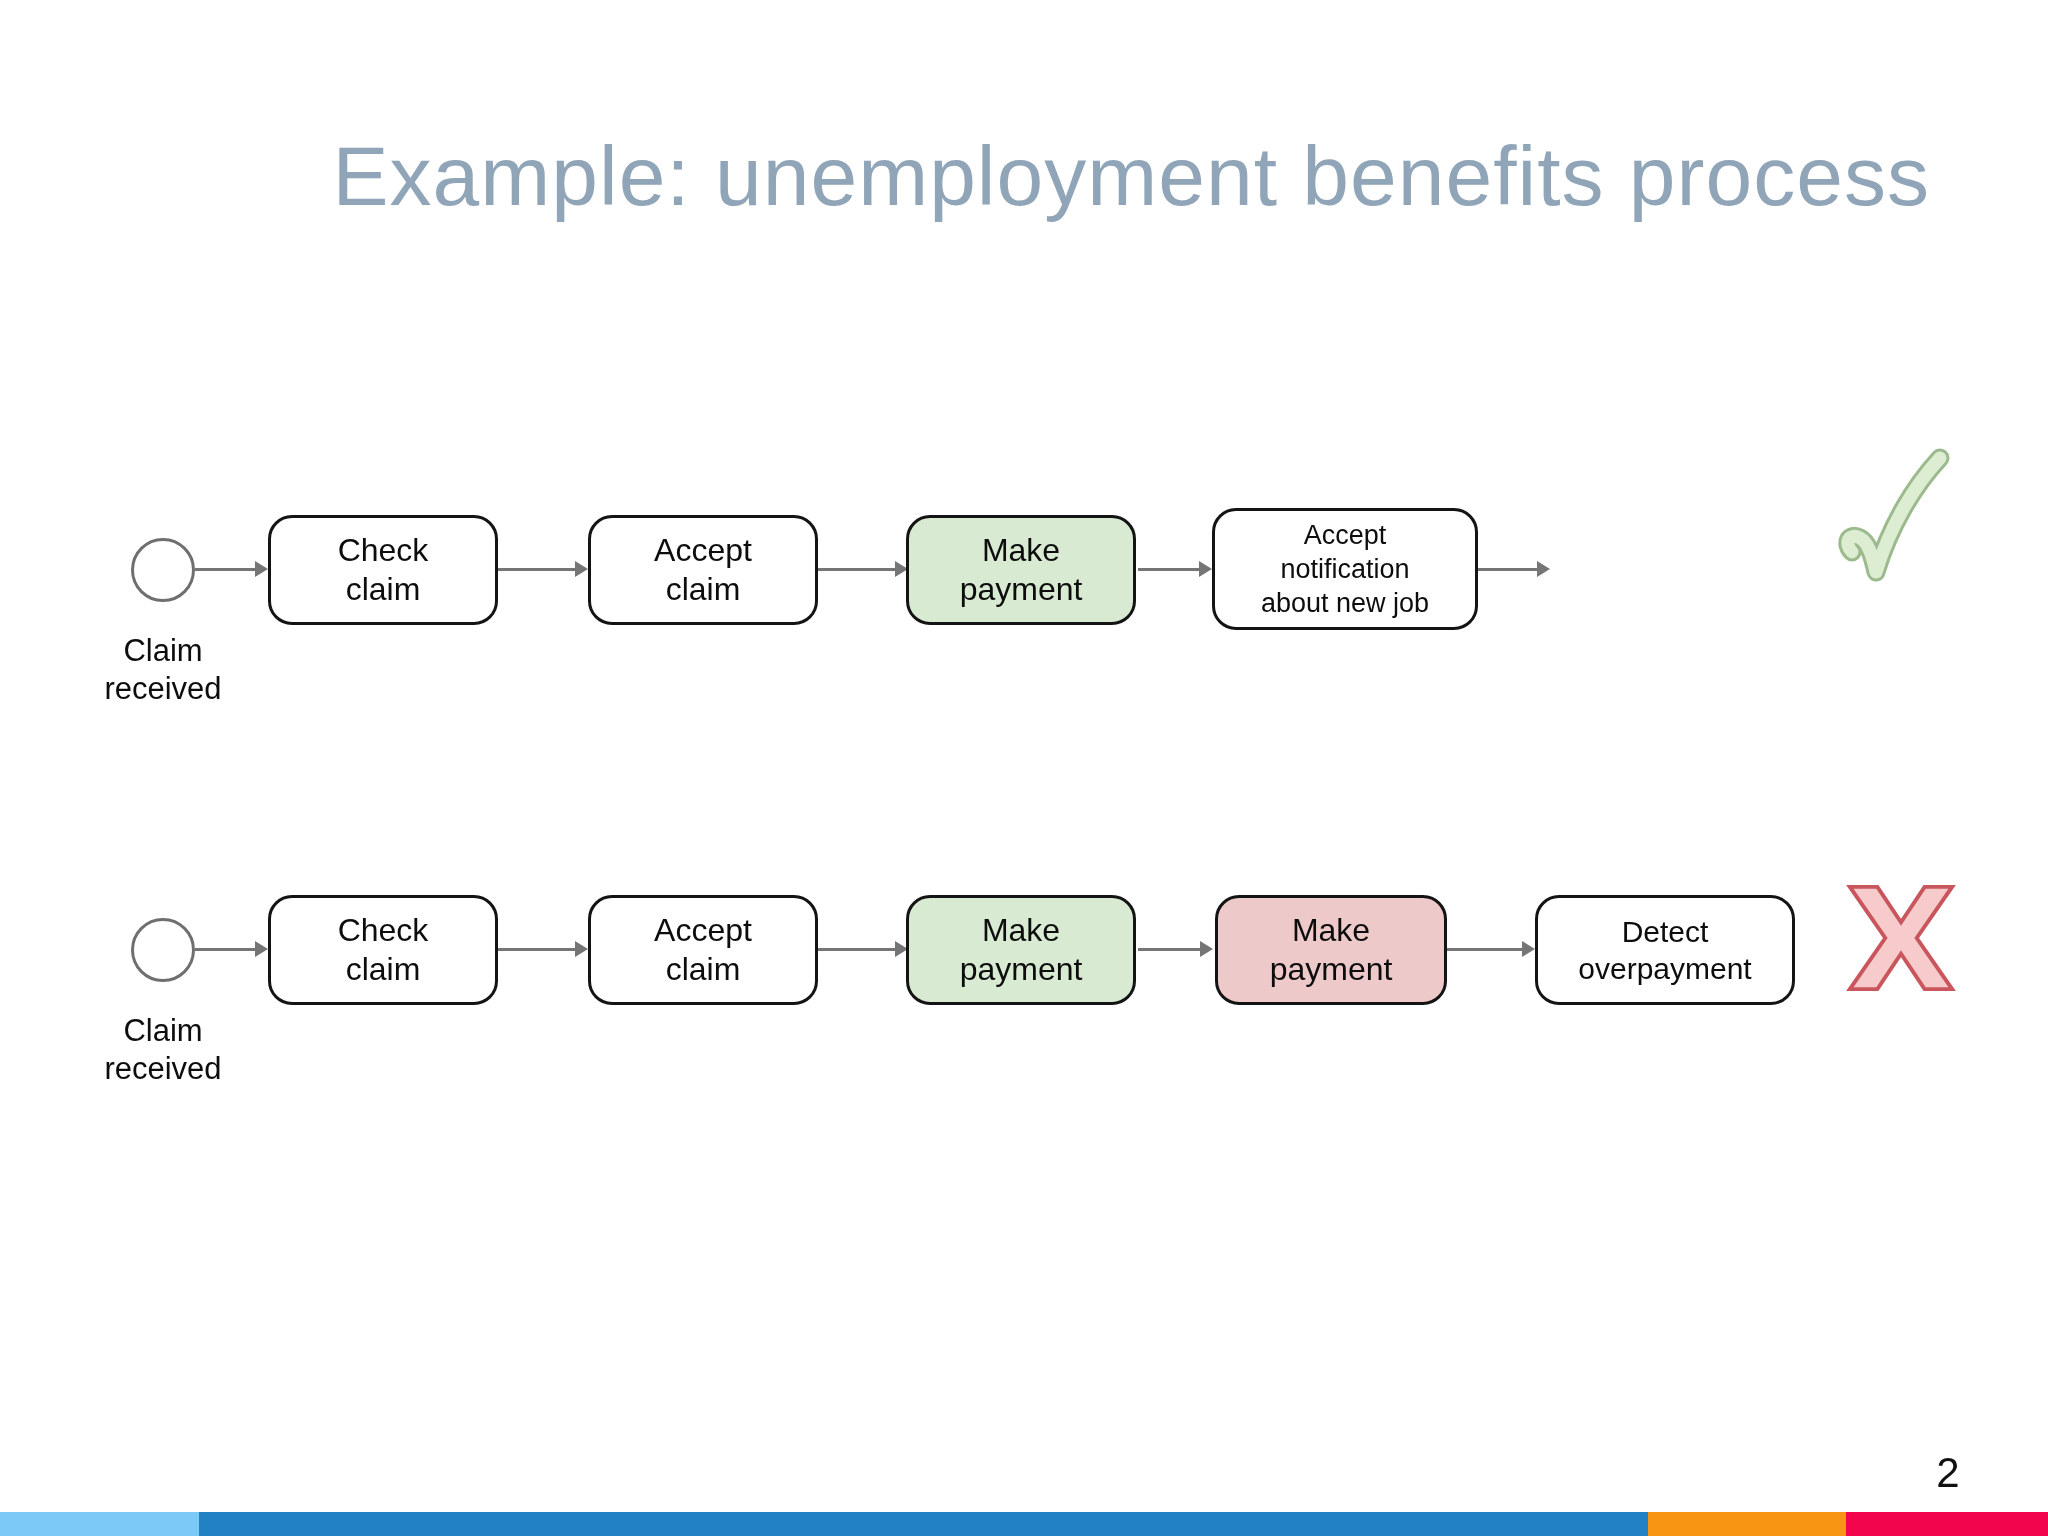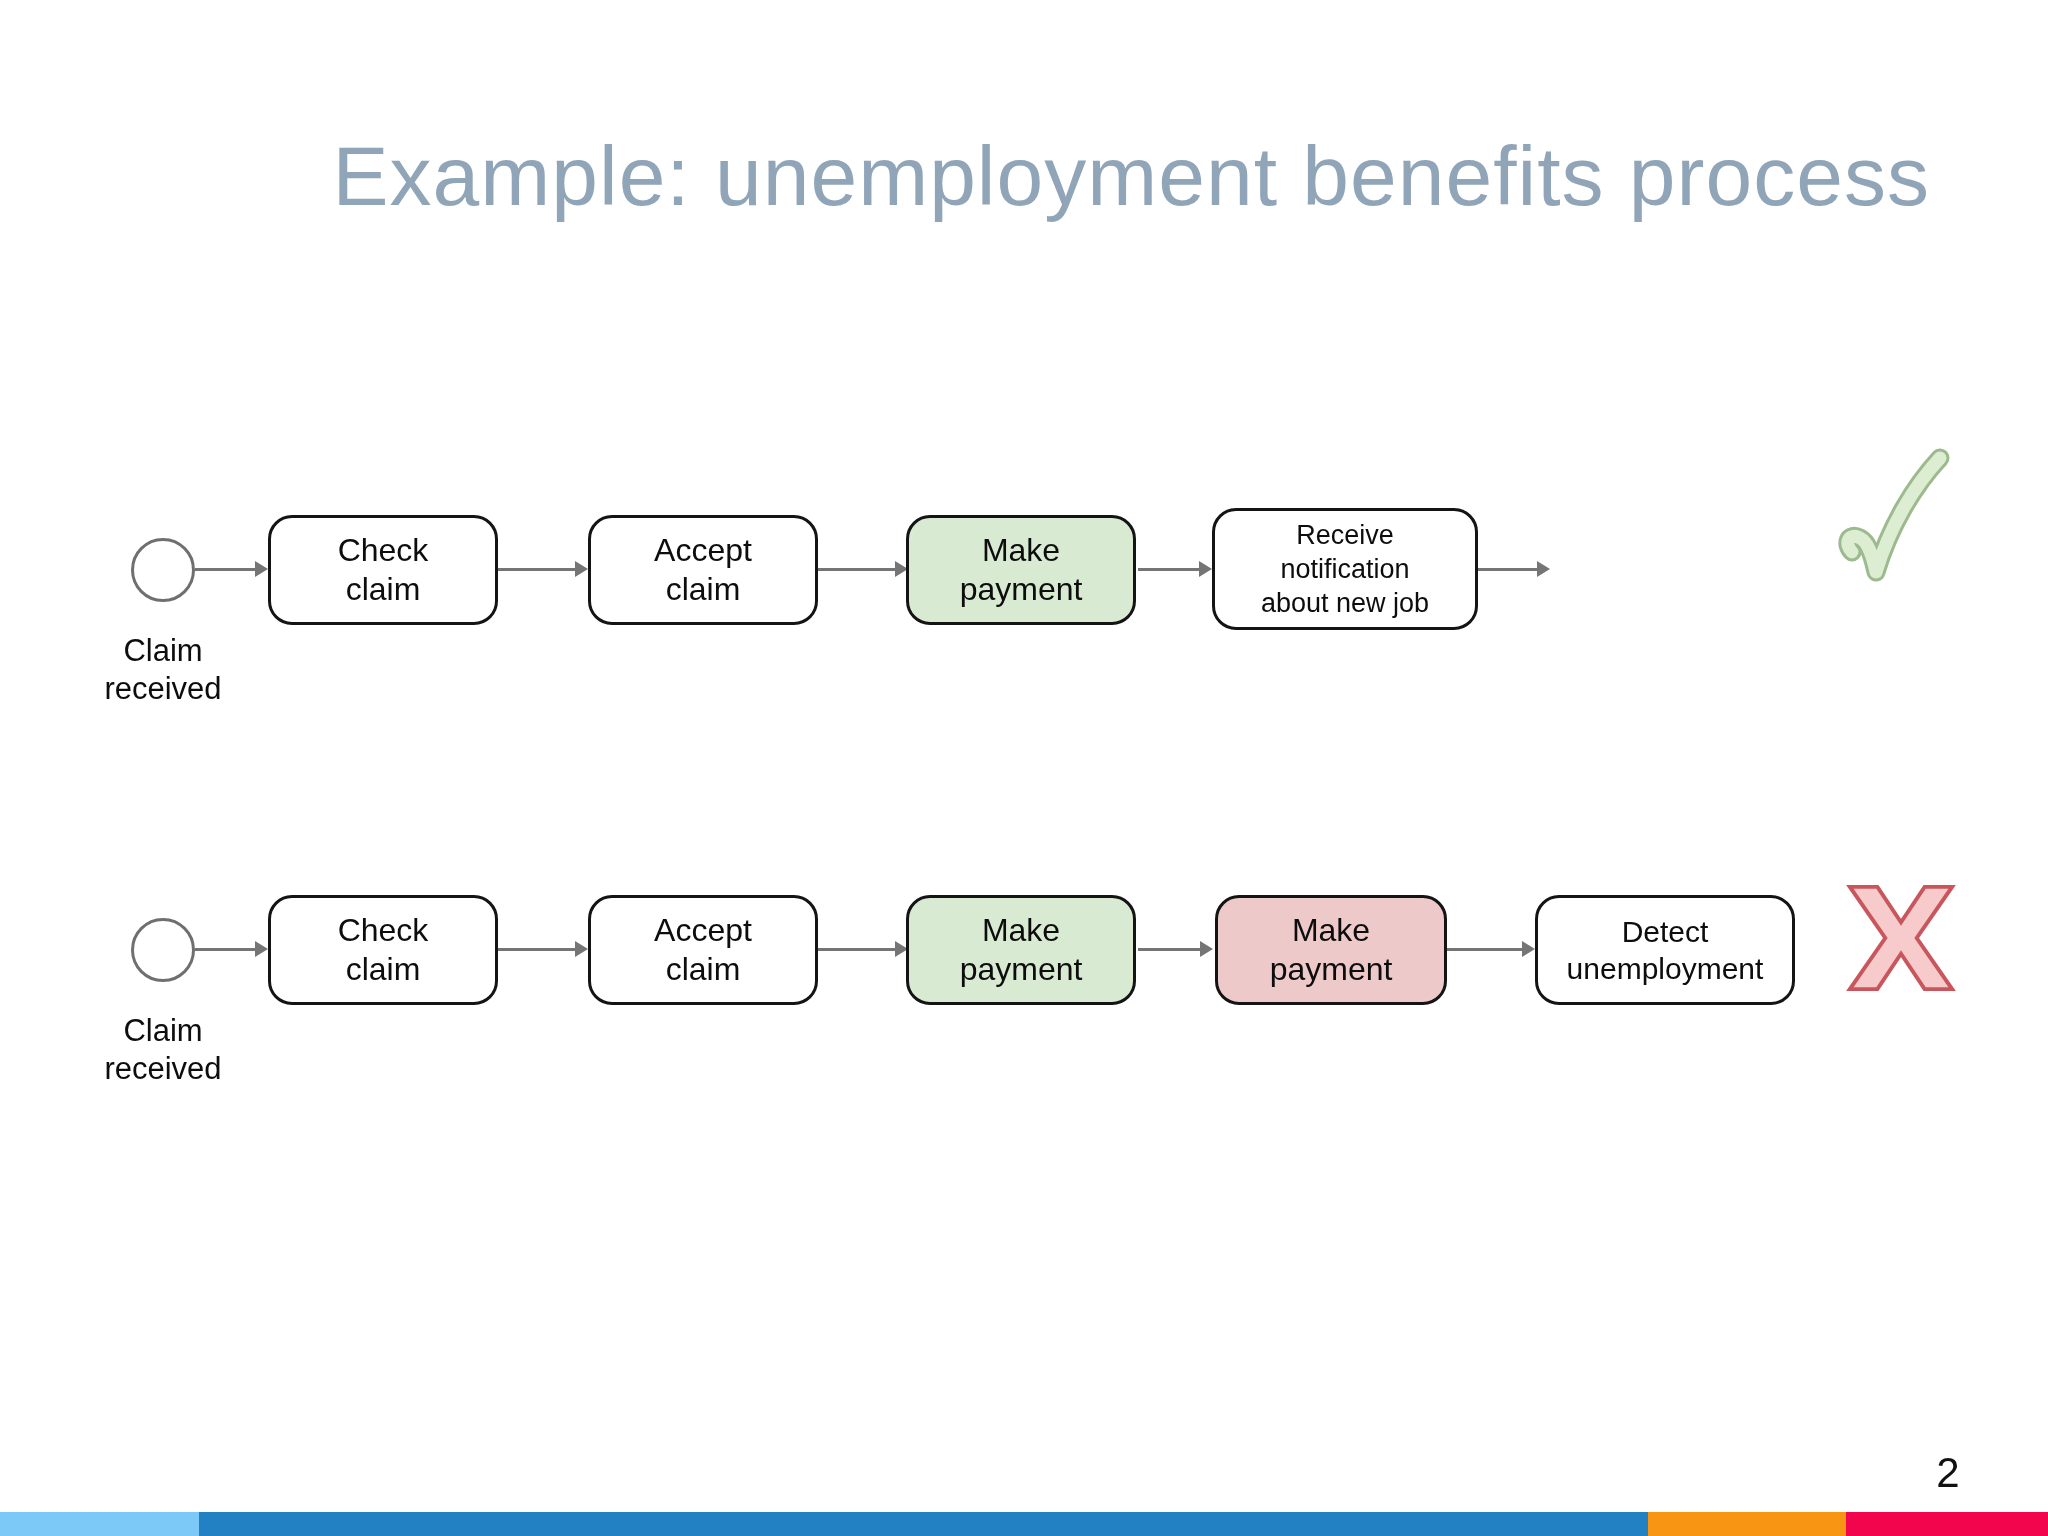--- a/index.html
+++ b/index.html
@@ -76,21 +76,21 @@
       <span>Accept claim</span>
     </div>
 
   <div class="arrow" style="left:818px;top:568px;width:77px;"></div>
   <div class="task variant-green" style="left:906px;top:515px;">
       <span>Make payment</span>
     </div>
 
   <div class="arrow" style="left:1138px;top:568px;width:61px;"></div>
   <div class="task small" style="left:1212px;top:508px;width:266px;height:122px;">
-      <span>Receive notification about new job</span>
+      <span>Accept notification about new job</span>
     </div>
 
   <div class="arrow" style="left:1478px;top:568px;width:59px;"></div>
 
   <svg class="outcome-icon" style="left:1836px;top:448px;" width="122" height="162" viewBox="0 0 122 162">
     <path d="M16 104 C8 96 12 84 24 90 C32 94 36 106 40 124 C54 78 78 38 104 10" fill="none" stroke="#9cba8e" stroke-width="19" stroke-linecap="round" stroke-linejoin="round"></path>
     <path d="M16 104 C8 96 12 84 24 90 C32 94 36 106 40 124 C54 78 78 38 104 10" fill="none" stroke="#dcedd1" stroke-width="13" stroke-linecap="round" stroke-linejoin="round"></path>
   </svg>
 
   <div class="event-circle" style="left:131px;top:918px;"></div>
@@ -111,21 +111,21 @@
       <span>Make payment</span>
     </div>
 
   <div class="arrow" style="left:1138px;top:948px;width:62px;"></div>
   <div class="task variant-red" style="left:1215px;top:895px;width:232px;">
       <span>Make payment</span>
     </div>
 
   <div class="arrow" style="left:1447px;top:948px;width:75px;"></div>
   <div class="task medium" style="left:1535px;top:895px;width:260px;">
-      <span>Detect unemployment</span>
+      <span>Detect overpayment</span>
     </div>
 
   <svg class="outcome-icon" style="left:1842px;top:878px;" width="118" height="120" viewBox="0 0 120 120">
     <polygon points="8,8 36,8 60,44 84,8 112,8 76,60 112,112 84,112 60,76 36,112 8,112 44,60" fill="#f7cbcb" stroke="#c9565c" stroke-width="4" stroke-linejoin="miter"></polygon>
   </svg>
 
   <div class="page-number">2</div>
   <div class="footer-bar">
     <div class="seg seg1"></div>
     <div class="seg seg2"></div>

